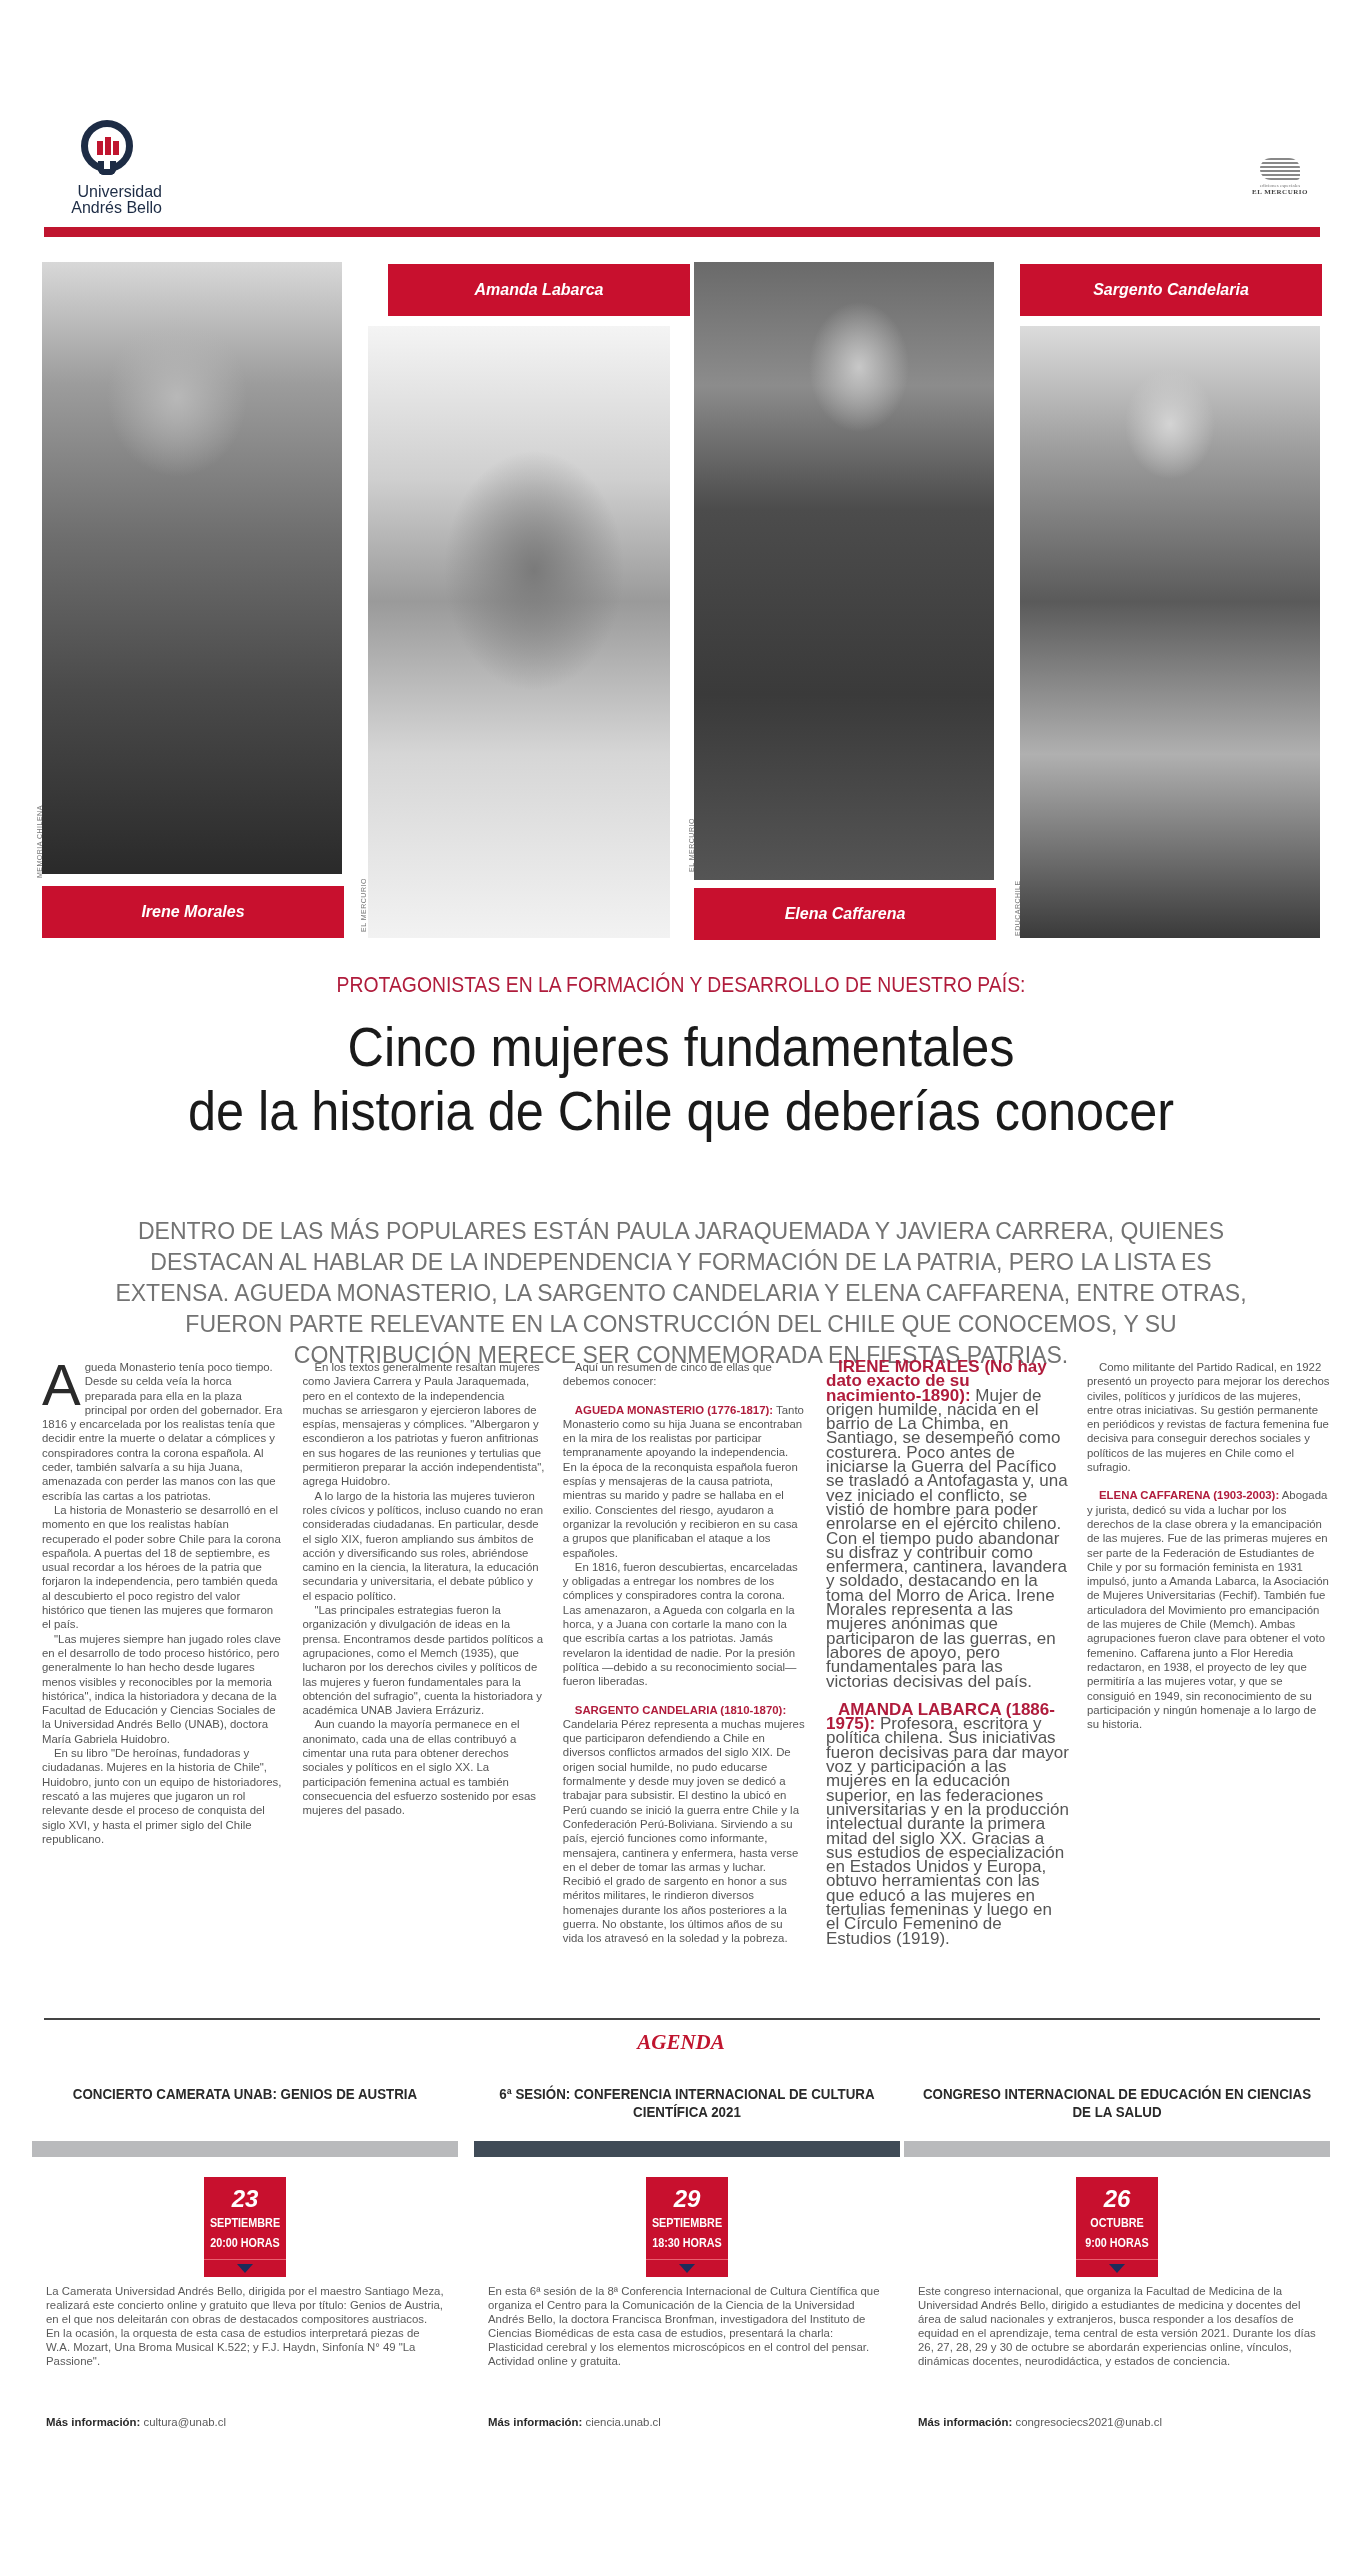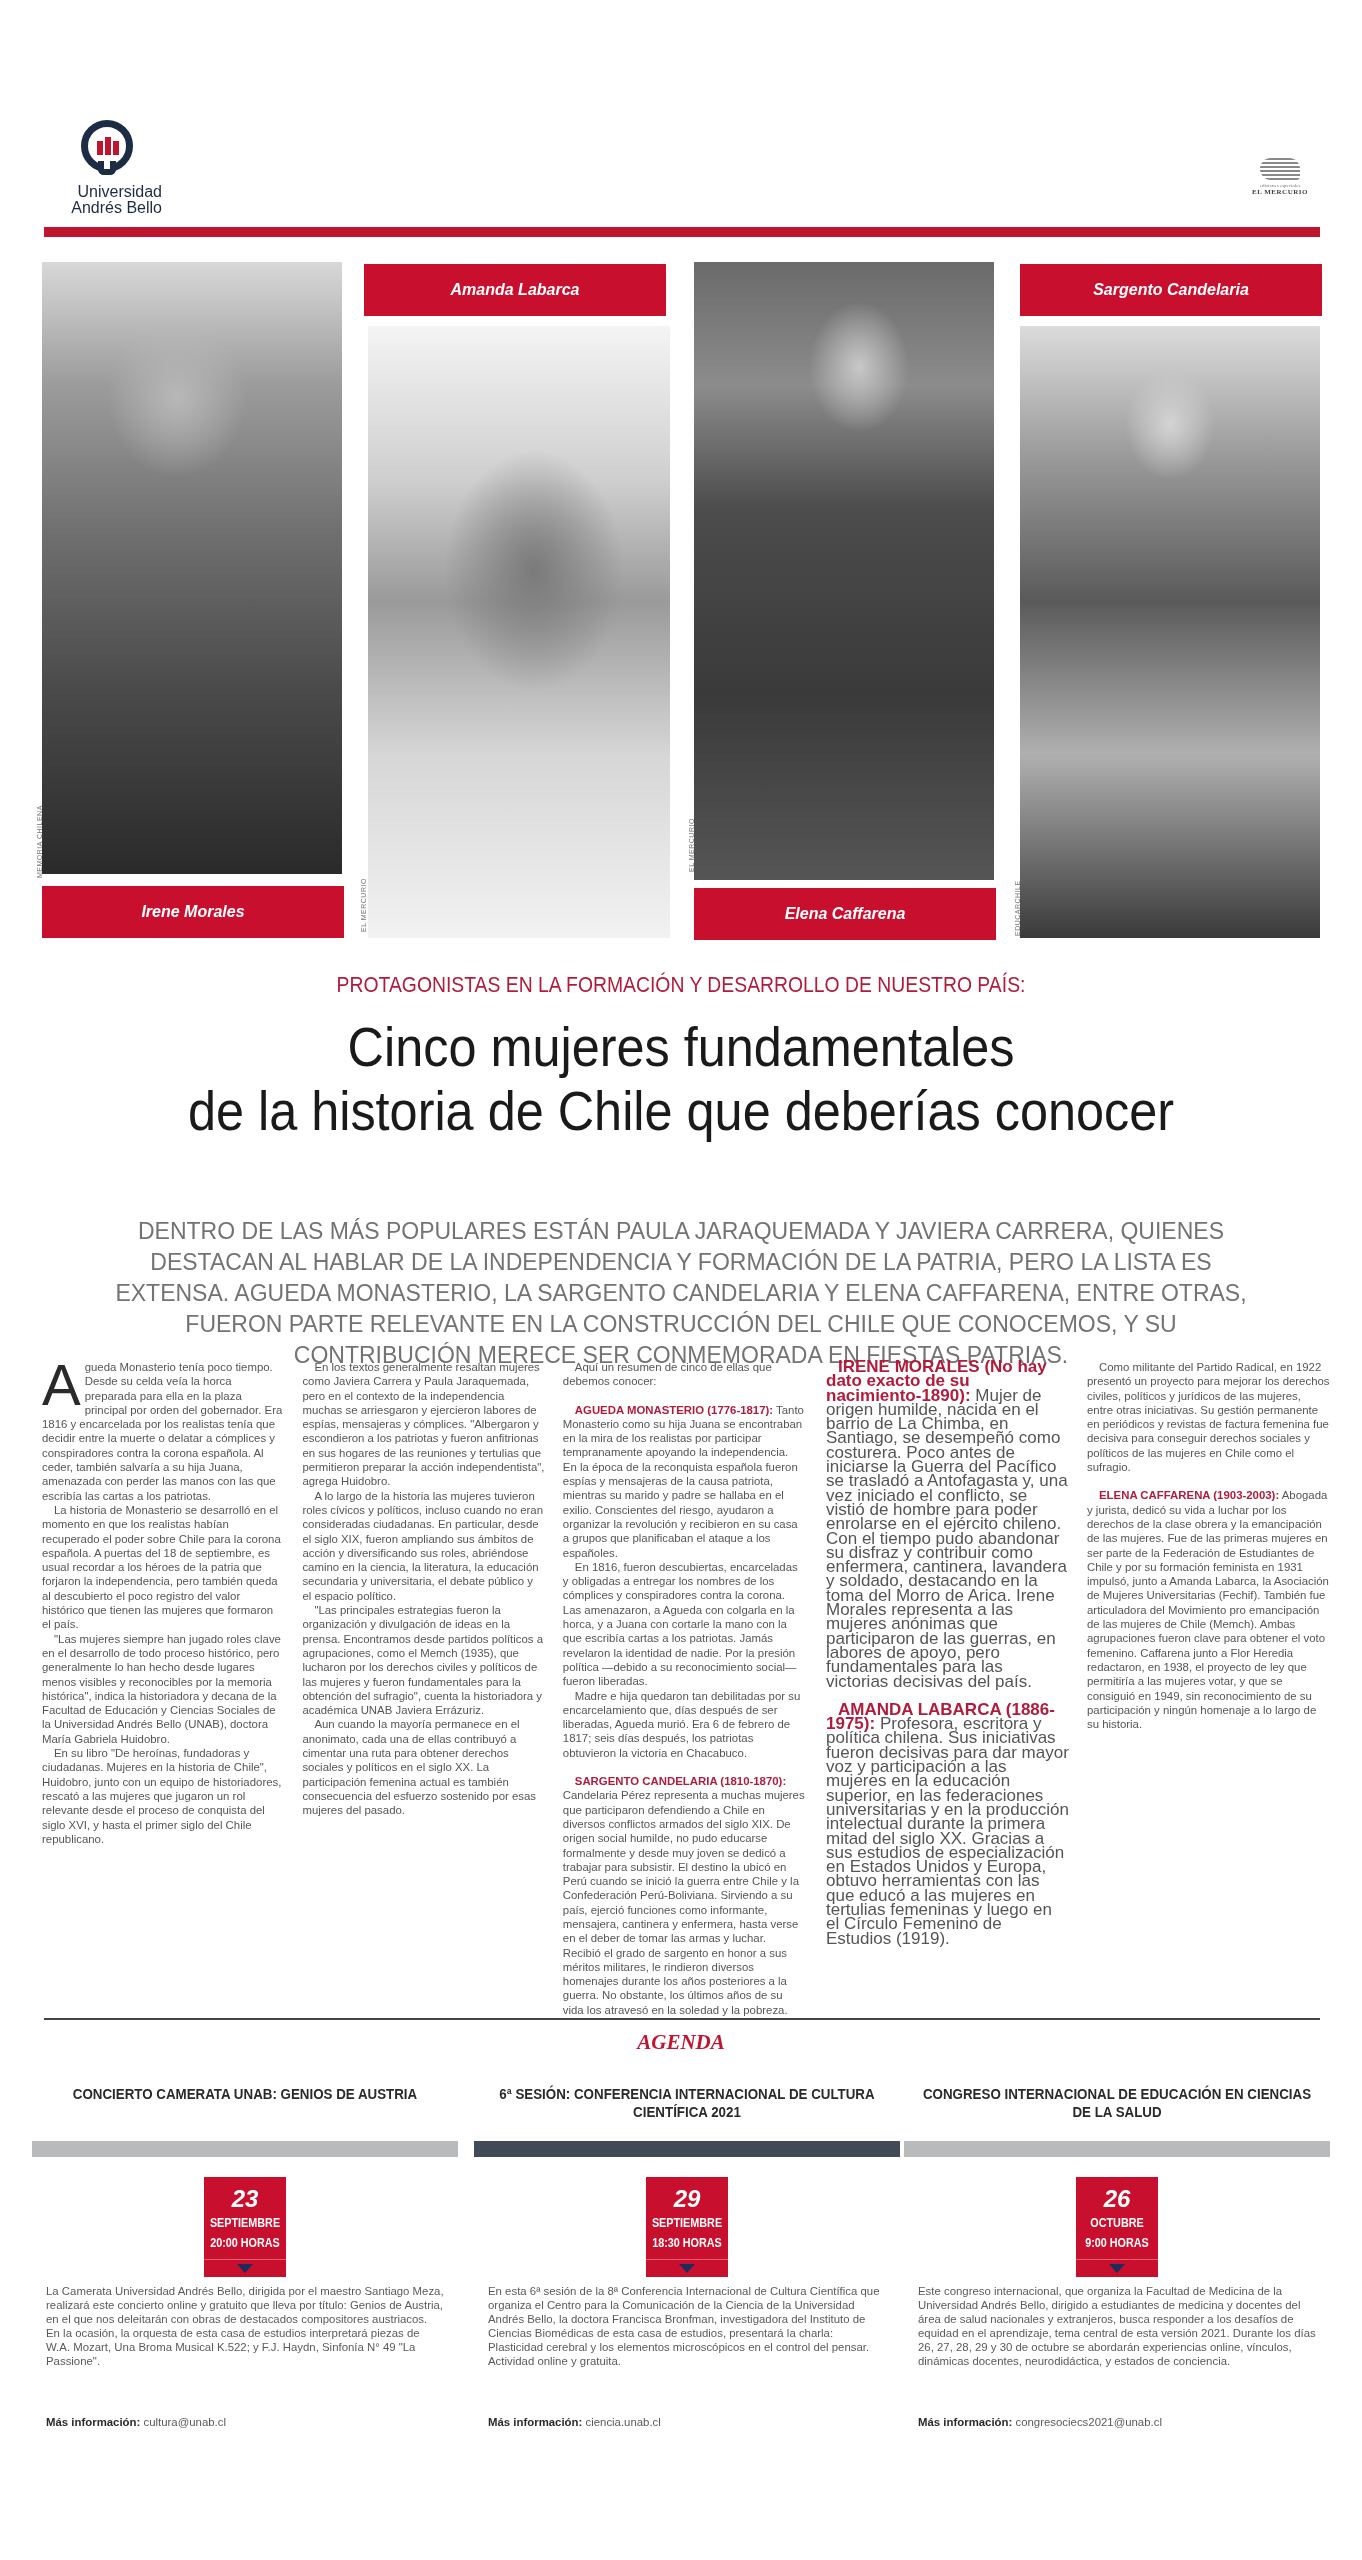--- a/index.html
+++ b/index.html
@@ -83,21 +83,21 @@
 </div>
 <div class="top-rule"></div>
 
 <div class="photo" style="left:42px;top:262px;width:300px;height:612px;">
   <div class="ph" style="background:linear-gradient(180deg,#d8d8d8 0%,#9c9c9c 20%,#6e6e6e 45%,#4a4a4a 70%,#2a2a2a 100%);"></div>
   <div class="ph" style="background:radial-gradient(ellipse 70px 80px at 45% 22%,#b8b8b8,transparent);"></div>
 </div>
 <div class="caption" style="left:42px;top:886px;width:302px;height:52px;">Irene Morales</div>
 <div class="credit" style="left:36px;top:878px;">MEMORIA CHILENA</div>
 
-<div class="caption" style="left:364px;top:264px;width:302px;height:52px;">Amanda Labarca</div>
+<div class="caption" style="left:388px;top:264px;width:302px;height:52px;">Amanda Labarca</div>
 <div class="photo" style="left:368px;top:326px;width:302px;height:612px;">
   <div class="ph" style="background:linear-gradient(180deg,#f4f4f4 0%,#cfcfcf 25%,#9a9a9a 45%,#d6d6d6 70%,#f2f2f2 100%);"></div>
   <div class="ph" style="background:radial-gradient(ellipse 90px 120px at 55% 40%,#7a7a7a,transparent);"></div>
 </div>
 <div class="credit" style="left:360px;top:932px;">EL MERCURIO</div>
 
 <div class="photo" style="left:694px;top:262px;width:300px;height:618px;">
   <div class="ph" style="background:linear-gradient(180deg,#6a6a6a 0%,#8c8c8c 20%,#4c4c4c 40%,#3a3a3a 70%,#555 100%);"></div>
   <div class="ph" style="background:radial-gradient(ellipse 50px 65px at 55% 17%,#c8c8c8,transparent);"></div>
 </div>
@@ -129,21 +129,20 @@
     <p>En los textos generalmente resaltan mujeres como Javiera Carrera y Paula Jaraquemada, pero en el contexto de la independencia muchas se arriesgaron y ejercieron labores de espías, mensajeras y cómplices. "Albergaron y escondieron a los patriotas y fueron anfitrionas en sus hogares de las reuniones y tertulias que permitieron preparar la acción independentista", agrega Huidobro.</p>
     <p>A lo largo de la historia las mujeres tuvieron roles cívicos y políticos, incluso cuando no eran consideradas ciudadanas. En particular, desde el siglo XIX, fueron ampliando sus ámbitos de acción y diversificando sus roles, abriéndose camino en la ciencia, la literatura, la educación secundaria y universitaria, el debate público y el espacio político.</p>
     <p>"Las principales estrategias fueron la organización y divulgación de ideas en la prensa. Encontramos desde partidos políticos a agrupaciones, como el Memch (1935), que lucharon por los derechos civiles y políticos de las mujeres y fueron fundamentales para la obtención del sufragio", cuenta la historiadora y académica UNAB Javiera Errázuriz.</p>
     <p>Aun cuando la mayoría permanece en el anonimato, cada una de ellas contribuyó a cimentar una ruta para obtener derechos sociales y políticos en el siglo XX. La participación femenina actual es también consecuencia del esfuerzo sostenido por esas mujeres del pasado.</p>
   </div>
   <div class="col">
     <p>Aquí un resumen de cinco de ellas que debemos conocer:</p>
     <div class="gap"></div>
     <p><span class="sec-title">AGUEDA MONASTERIO (1776-1817):</span> <span>Tanto Monasterio como su hija Juana se encontraban en la mira de los realistas por participar tempranamente apoyando la independencia. En la época de la reconquista española fueron espías y mensajeras de la causa patriota, mientras su marido y padre se hallaba en el exilio. Conscientes del riesgo, ayudaron a organizar la revolución y recibieron en su casa a grupos que planificaban el ataque a los españoles.</span></p>
     <p>En 1816, fueron descubiertas, encarceladas y obligadas a entregar los nombres de los cómplices y conspiradores contra la corona. Las amenazaron, a Agueda con colgarla en la horca, y a Juana con cortarle la mano con la que escribía cartas a los patriotas. Jamás revelaron la identidad de nadie. Por la presión política —debido a su reconocimiento social— fueron liberadas.</p>
-    <p>Madre e hija quedaron tan debilitadas por su encarcelamiento que, días después de ser liberadas, Agueda murió. Era 6 de febrero de 1817; seis días después, los patriotas obtuvieron la victoria en Chacabuco.</p>
     <div class="gap"></div>
     <p><span class="sec-title">SARGENTO CANDELARIA (1810-1870):</span> <span>Candelaria Pérez representa a muchas mujeres que participaron defendiendo a Chile en diversos conflictos armados del siglo XIX. De origen social humilde, no pudo educarse formalmente y desde muy joven se dedicó a trabajar para subsistir. El destino la ubicó en Perú cuando se inició la guerra entre Chile y la Confederación Perú-Boliviana. Sirviendo a su país, ejerció funciones como informante, mensajera, cantinera y enfermera, hasta verse en el deber de tomar las armas y luchar. Recibió el grado de sargento en honor a sus méritos militares, le rindieron diversos homenajes durante los años posteriores a la guerra. No obstante, los últimos años de su vida los atravesó en la soledad y la pobreza.</span></p>
   </div>
   <div class="col" style="margin-top:-1px;">
     <div style="height:1px"></div>
     <div class="gap" style="height:0"></div>
   </div>
   <div class="col"></div>
 </div>
 

